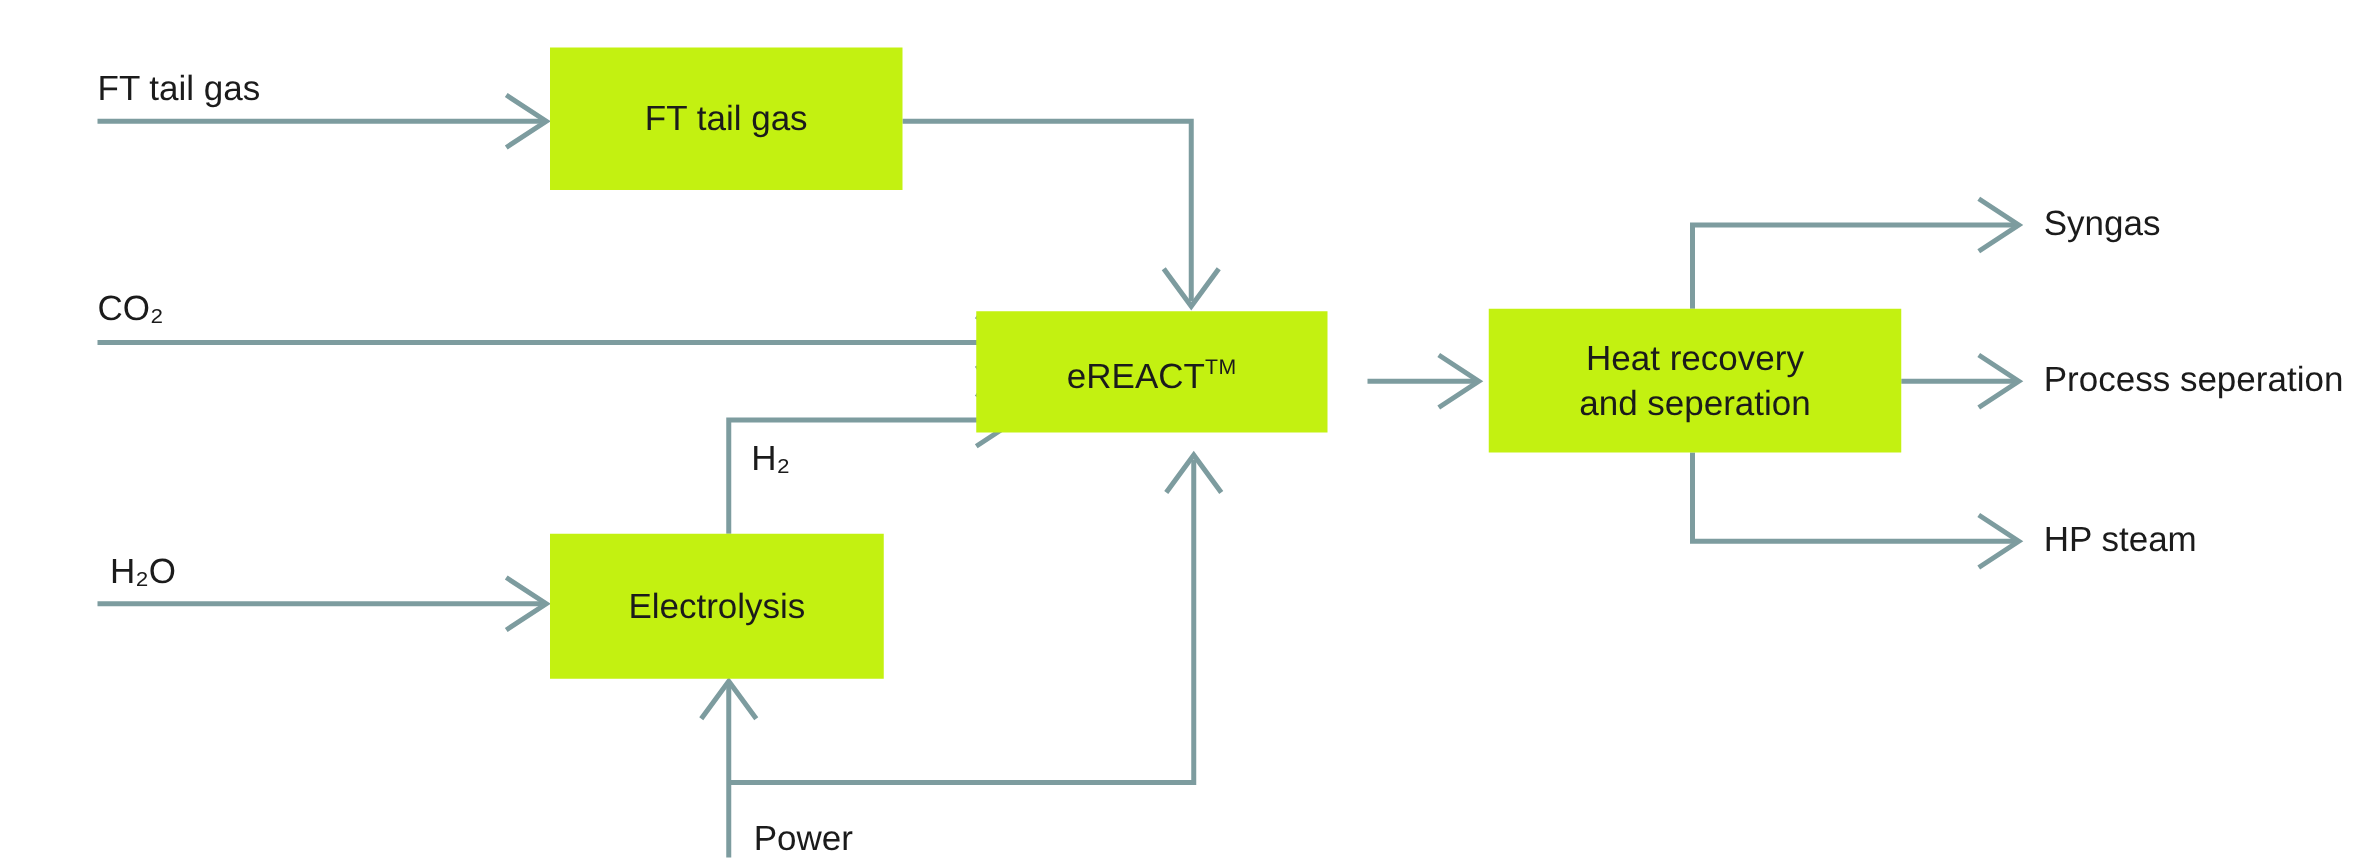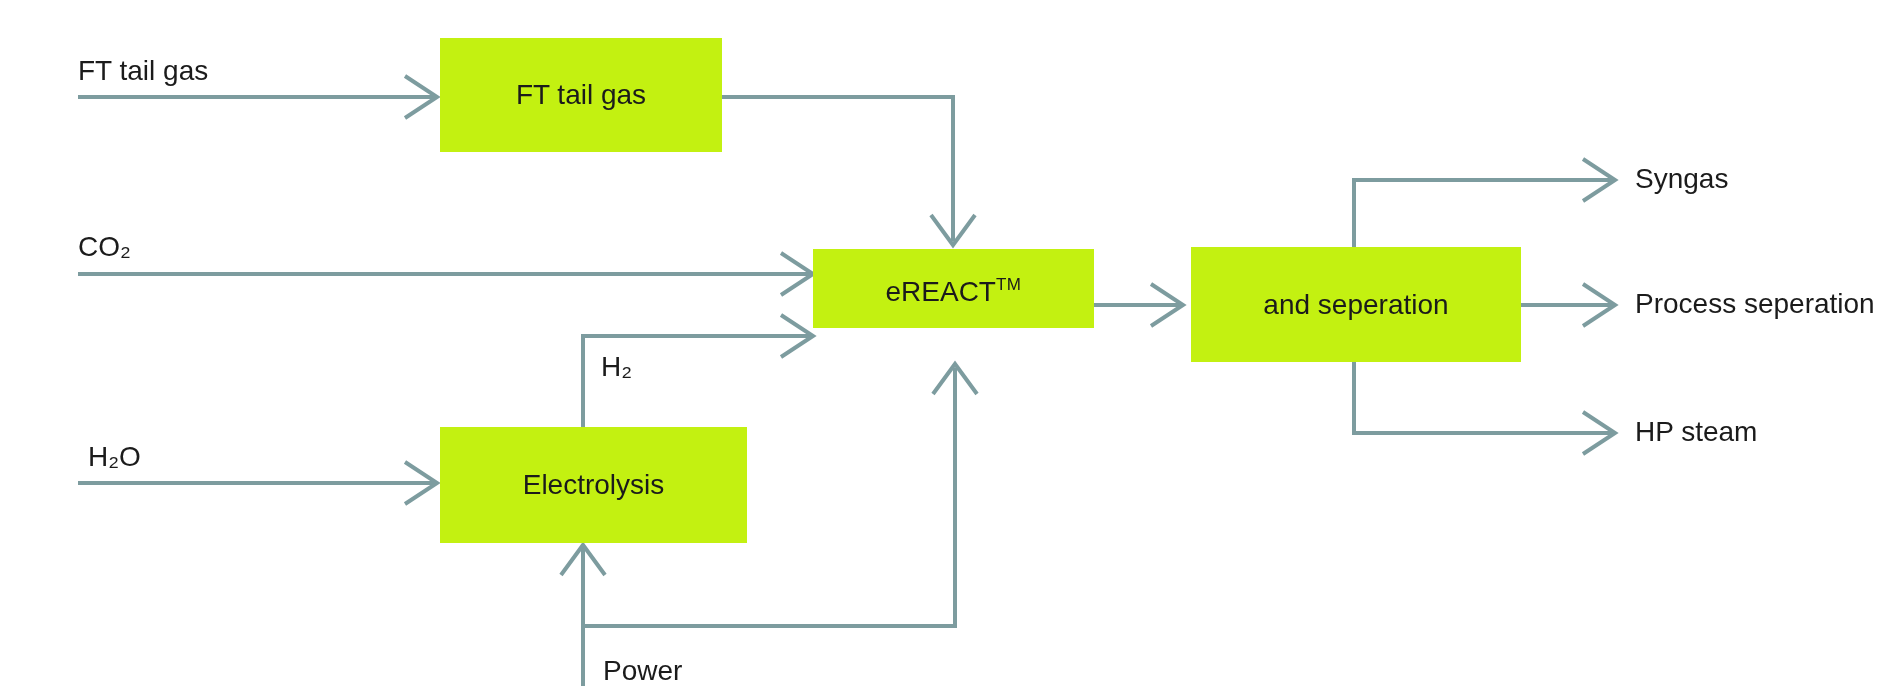--- a/index.html
+++ b/index.html
@@ -49,23 +49,23 @@
     white-space: nowrap;
     color: var(--text);
   }
   .tm {
     font-size: 17px;
     vertical-align: 11px;
     letter-spacing: 0.5px;
   }
   
   .box-pretreatment { left: 395px; top: 38px;  width: 282px; height: 114px; }
-  .box-ereact       { left: 768px; top: 249px; width: 281px; height: 79px; }
+  .box-ereact       { left: 736px; top: 249px; width: 281px; height: 97px; }
   .box-heat         { left: 1146px; top: 247px; width: 330px; height: 115px; }
-  .box-electrolysis { left: 395px; top: 427px; width: 307px; height: 116px; }
+  .box-electrolysis { left: 395px; top: 427px; width: 267px; height: 116px; }
   
   .lbl-ft     { left: 33px;   top: 54px;  }
   .lbl-co2    { left: 33px;   top: 230px; }
   .lbl-h2o    { left: 43px;   top: 440px; }
   .lbl-h2     { left: 556px;  top: 350px; }
   .lbl-power  { left: 558px;  top: 654px; }
   .lbl-syngas { left: 1590px; top: 162px; }
   .lbl-pc     { left: 1590px; top: 287px; }
   .lbl-hp     { left: 1590px; top: 415px; }
 </style>
@@ -121,20 +121,21 @@
 
   <div class="node box-pretreatment">
     <span>FT tail gas</span>
   </div>
 
   <div class="node box-ereact">
     <span><span>eREACT</span><span class="tm">TM</span></span>
   </div>
 
   <div class="node box-heat">
+    <span>Heat recovery</span>
     <span>and seperation</span>
   </div>
 
   <div class="node box-electrolysis">
     <span>Electrolysis</span>
   </div>
 
 </div>
 
 </body></html>

